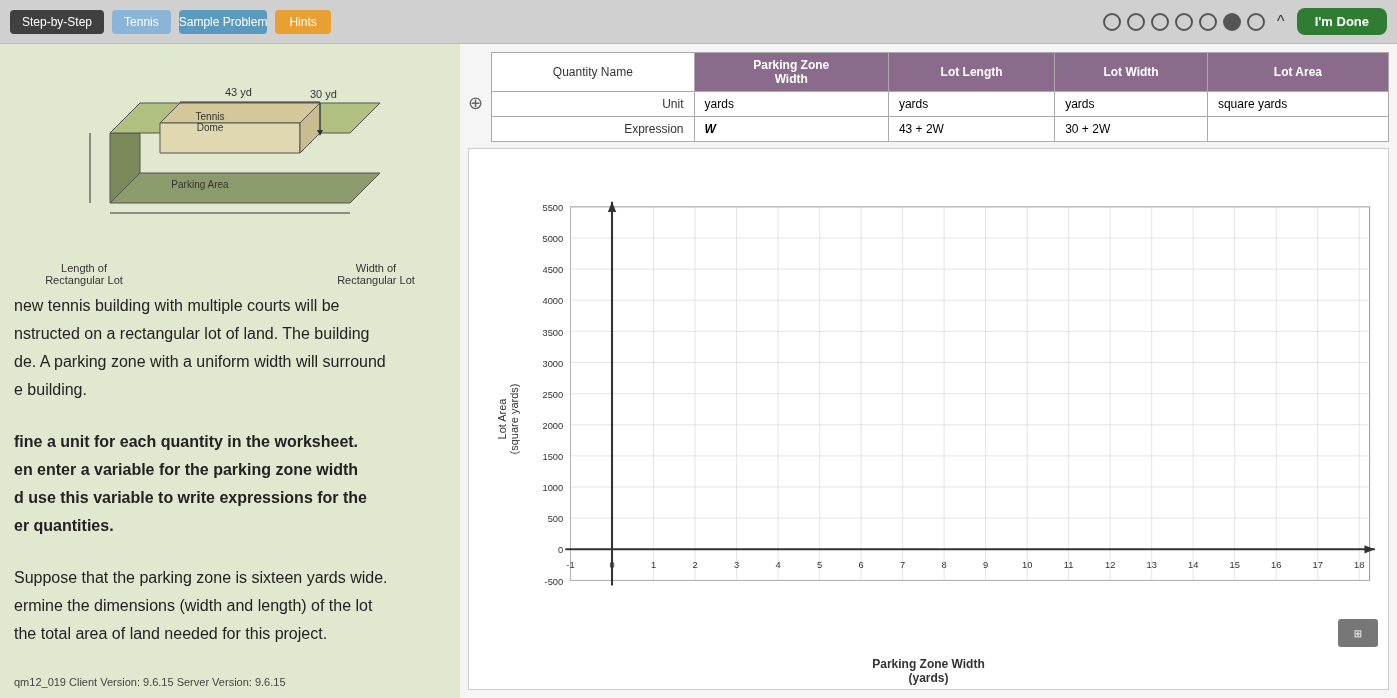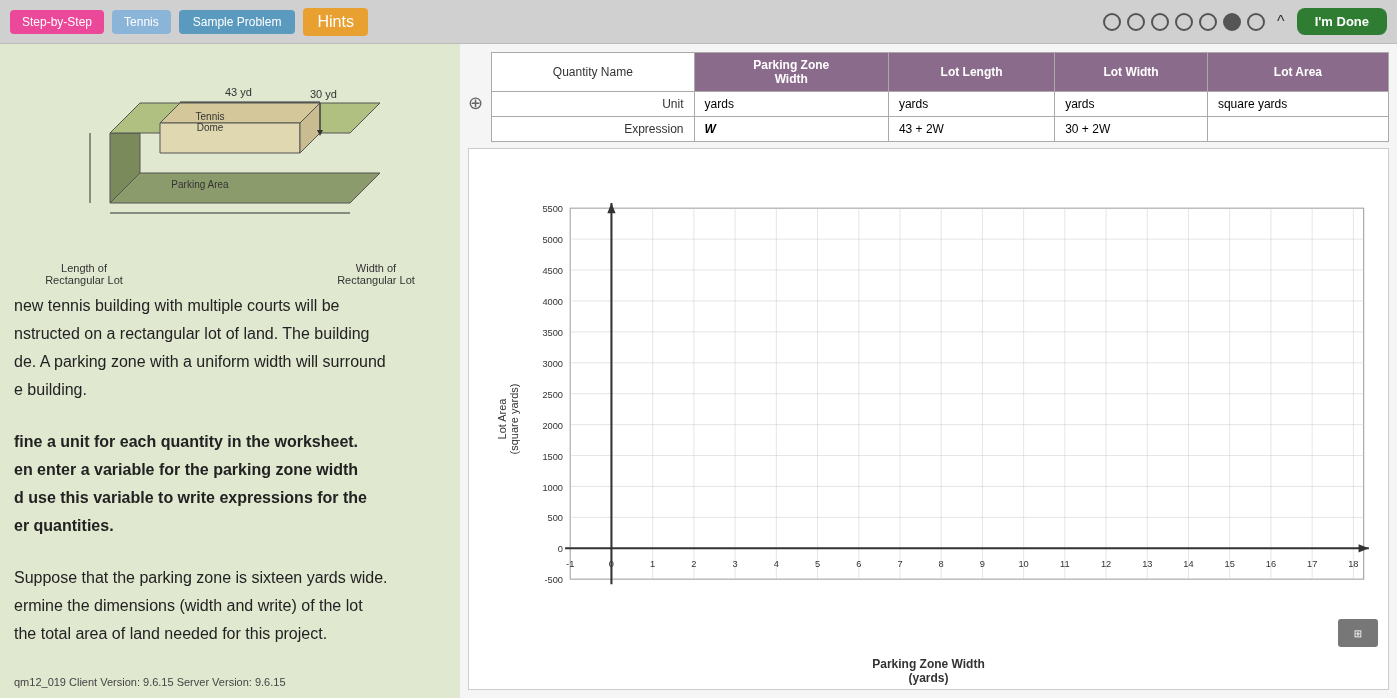--- a/index.html
+++ b/index.html
@@ -27,54 +27,54 @@
       gap: 8px;
       align-items: center;
     }
     .top-bar-right {
       margin-left: auto;
       display: flex;
       align-items: center;
       gap: 12px;
     }
     .btn-step {
-      background: #ec4899;
+      background: #404040;
       color: white;
       border: none;
       padding: 5px 12px;
       border-radius: 4px;
       cursor: pointer;
       font-size: 12px;
     }
     .btn-solver {
       background: #8ab5d8;
       color: white;
       border: none;
       padding: 5px 12px;
       border-radius: 4px;
       cursor: pointer;
       font-size: 12px;
     }
     .btn-sample {
       background: #5a9abf;
       color: white;
       border: none;
+      padding: 5px 0;
+      border-radius: 4px;
+      cursor: pointer;
+      font-size: 12px;
+    }
+    .btn-hints {
+      background: #e8a030;
+      color: white;
+      border: none;
       padding: 5px 14px;
       border-radius: 4px;
       cursor: pointer;
       font-size: 12px;
-    }
-    .btn-hints {
-      background: #e8a030;
-      color: white;
-      border: none;
-      padding: 5px 14px;
-      border-radius: 4px;
-      cursor: pointer;
-      font-size: 16px;
     }
     .progress-circles {
       display: flex;
       align-items: center;
       gap: 6px;
     }
     .circle {
       width: 18px;
       height: 18px;
       border-radius: 50%;
@@ -202,21 +202,21 @@
       font-weight: bold;
     }
 
     
     .graph-container {
       flex: 1;
       display: flex;
       background: white;
       border: 1px solid #ccc;
       position: relative;
-      padding: 10px 14px 40px 60px;
+      padding: 10px 8px 40px 60px;
     }
 
     .graph-svg {
       width: 100%;
       height: 100%;
     }
 
     .graph-y-label {
       position: absolute;
       left: 4px;
@@ -321,21 +321,21 @@
       <p>nstructed on a rectangular lot of land. The building</p>
       <p>de. A parking zone with a uniform width will surround</p>
       <p>e building.</p>
       <br>
       <p class="bold-text">fine a unit for each quantity in the worksheet.</p>
       <p class="bold-text">en enter a variable for the parking zone width</p>
       <p class="bold-text">d use this variable to write expressions for the</p>
       <p class="bold-text">er quantities.</p>
       <br>
       <p>Suppose that the parking zone is sixteen yards wide.</p>
-      <p>ermine the dimensions (width and write) of the lot</p>
+      <p>ermine the dimensions (width and length) of the lot</p>
       <p>the total area of land needed for this project.</p>
     </div>
 
     <div class="footer-text">qm12_019  Client Version: 9.6.15  Server Version: 9.6.15</div>
   </div>
 
   <div class="right-panel">
 
     <div style="display:flex; align-items:flex-start; gap:8px;">
 

